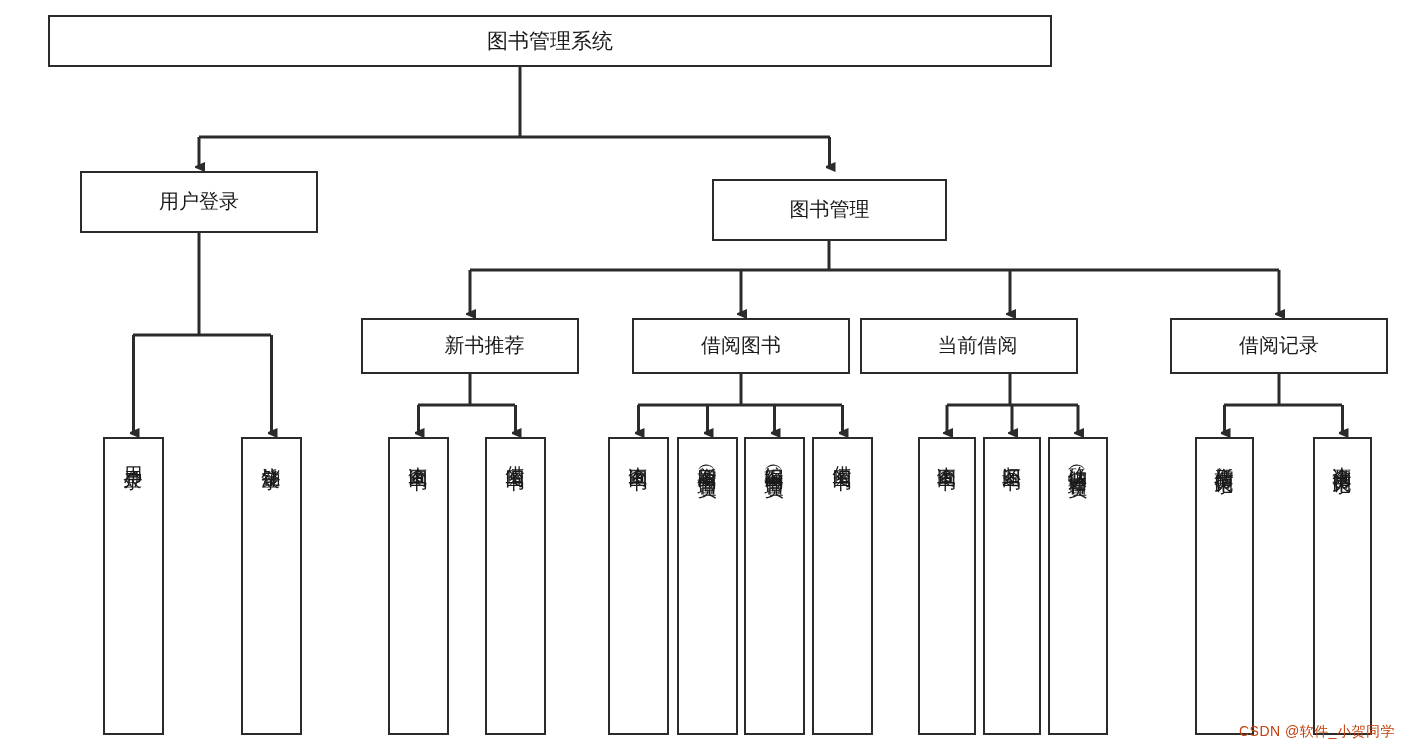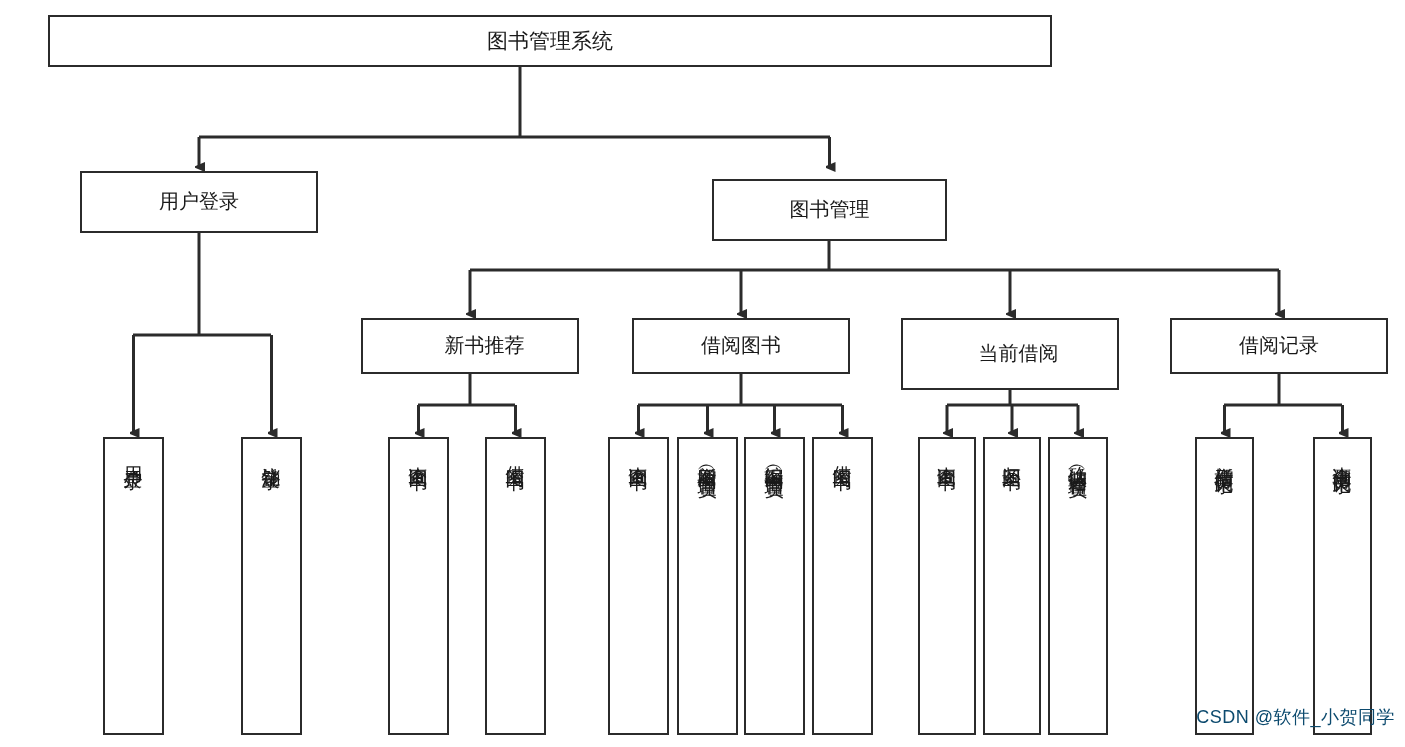--- a/index.html
+++ b/index.html
@@ -57,23 +57,23 @@
     writing-mode: vertical-rl;
     text-orientation: upright;
     letter-spacing: 2px;
     line-height: 1.0;
     white-space: nowrap;
     display: block;
   }
   .watermark {
     position: absolute;
     right: 10px;
-    bottom: 18px;
-    font-size: 18px;
-    color: #0c4a6e;
+    bottom: 6px;
+    font-size: 14px;
+    color: #c2410c;
     letter-spacing: 0.5px;
     white-space: nowrap;
     font-family: "Liberation Sans", "DejaVu Sans", sans-serif;
   }
 </style>
 </head>
 <body>
 
 <div id="canvas">
 
@@ -129,21 +129,21 @@
       </div>
       <div class="node level2" style="left: 712px; top: 171px; width: 235px; height: 62px; margin-top: 8px;">
         <span>图书管理</span>
       </div>
       <div class="node level3" style="left: 361px; top: 318px; width: 218px; height: 56px; padding-left: 29px;">
         <span>新书推荐</span>
       </div>
       <div class="node level3" style="left: 632px; top: 318px; width: 218px; height: 56px;">
         <span>借阅图书</span>
       </div>
-      <div class="node level3" style="left: 901px; top: 318px; width: 218px; height: 72px; padding-left: 17px;">
+      <div class="node level3" style="left: 860px; top: 318px; width: 218px; height: 56px; padding-left: 17px;">
         <span>当前借阅</span>
       </div>
       <div class="node level3" style="left: 1170px; top: 318px; width: 218px; height: 56px;">
         <span>借阅记录</span>
       </div>
       <div class="node leaf-box leaf" style="left: 103px; top: 437px; width: 61px; height: 298px;">
         <span class="vtext">用户登录</span>
       </div>
       <div class="node leaf-box leaf" style="left: 241px; top: 437px; width: 61px; height: 298px;">
         <span class="vtext">注销登录</span>

